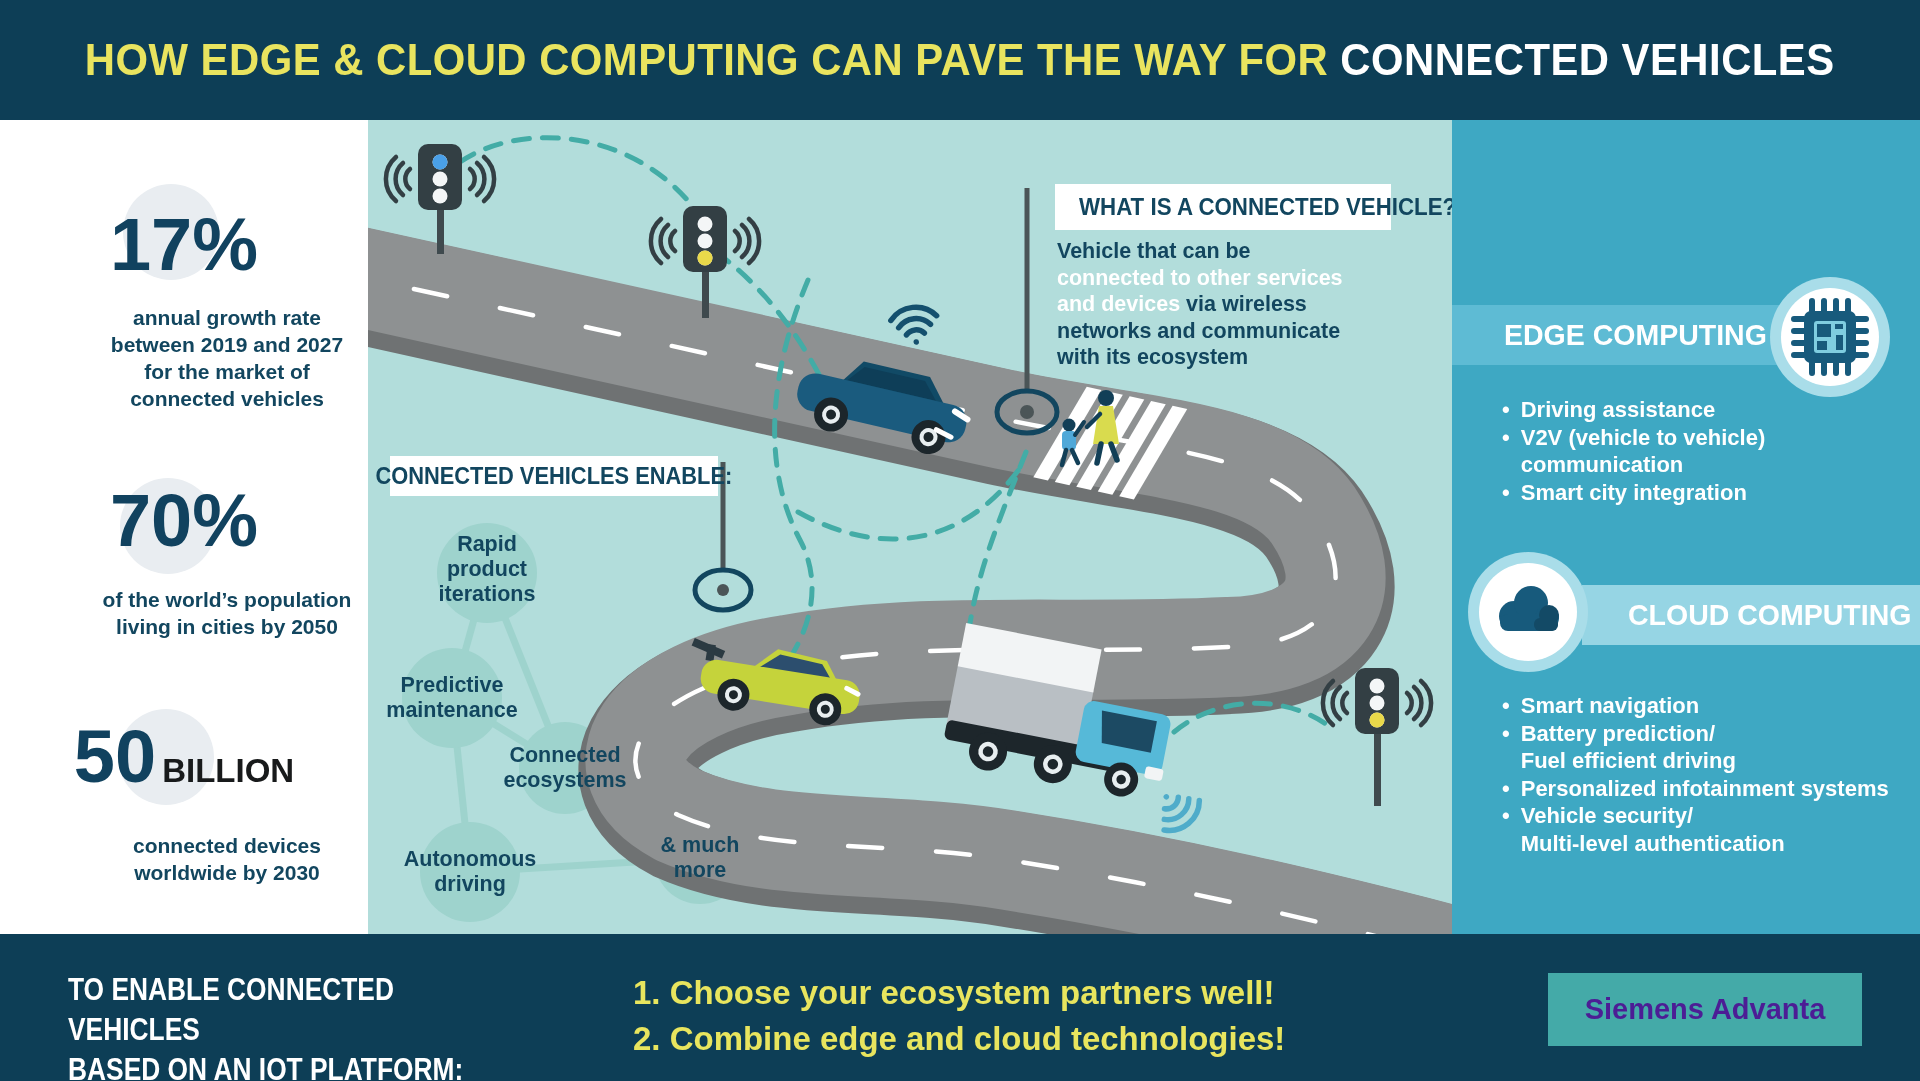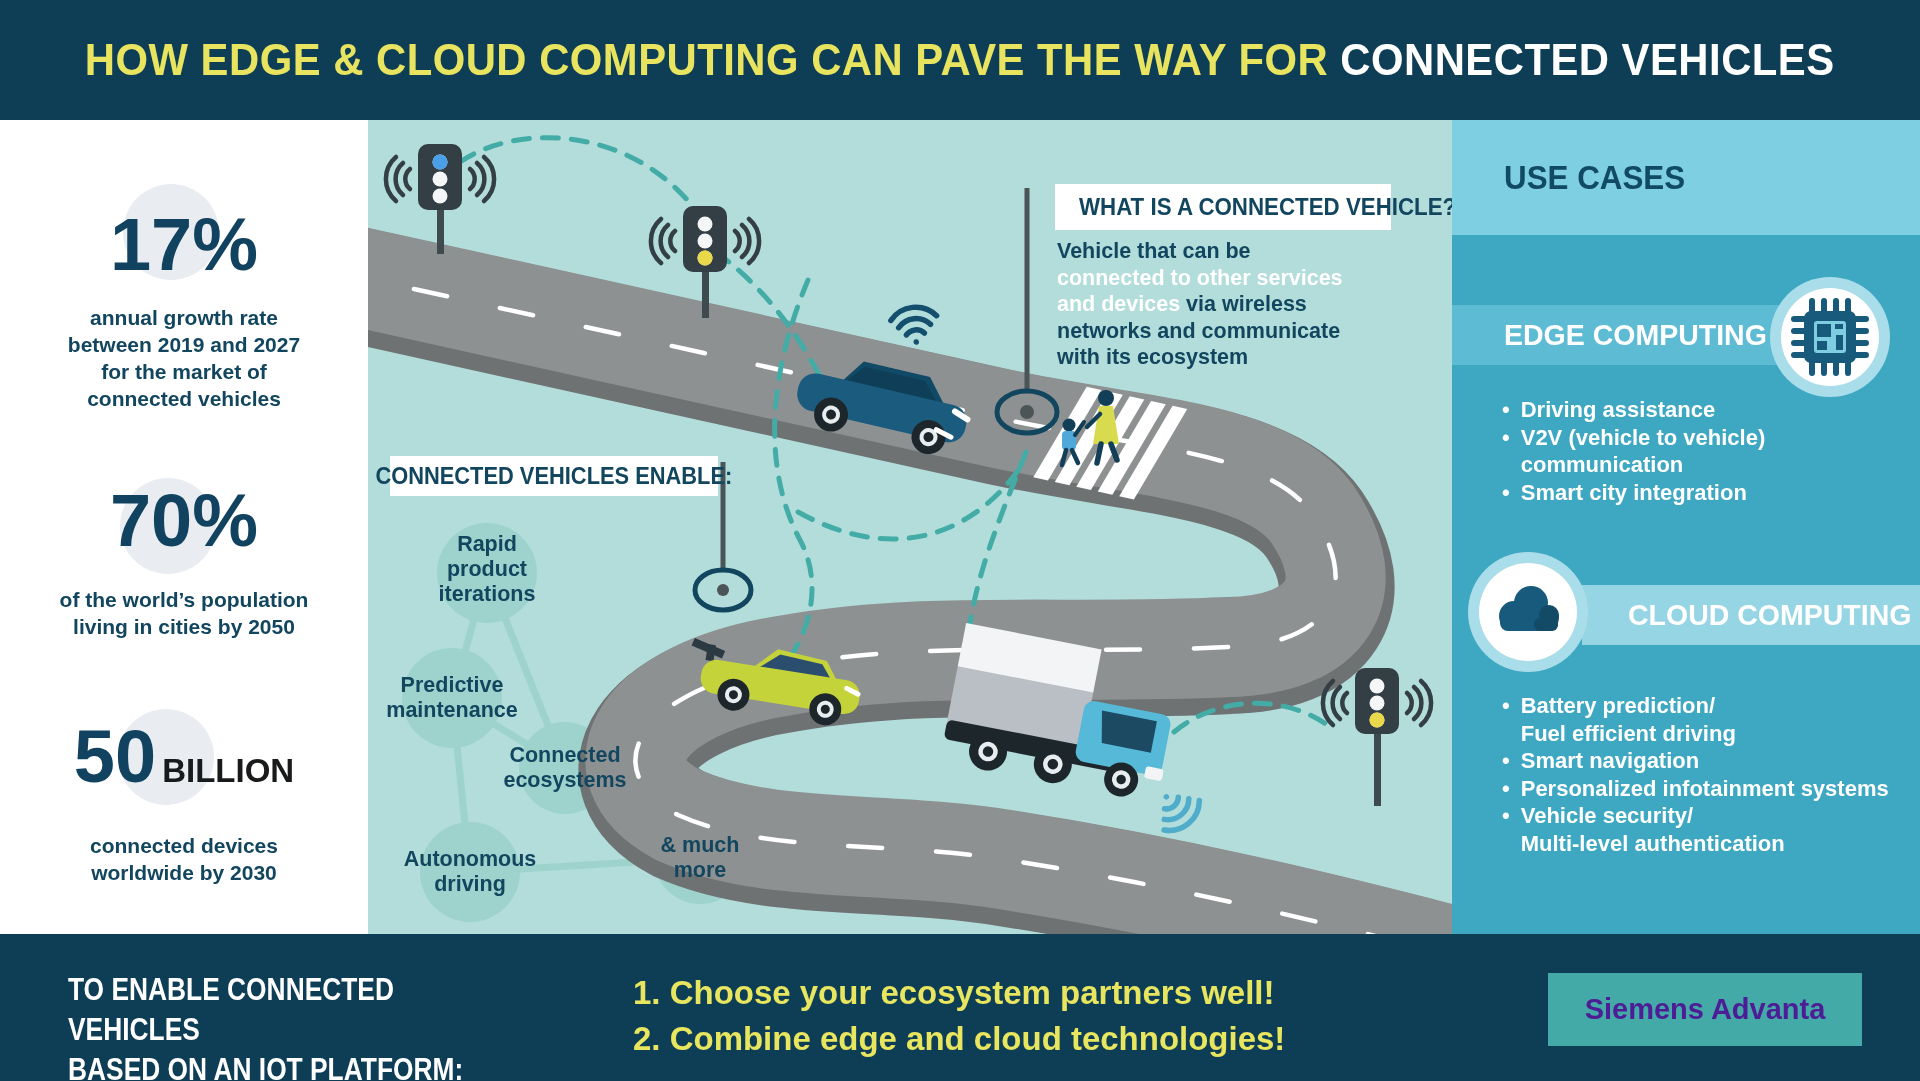--- a/index.html
+++ b/index.html
@@ -11,21 +11,21 @@
   .header { position:absolute; left:0; top:0; width:1920px; height:120px; background:#0d3e56;
             display:flex; align-items:center; justify-content:center; }
   .header h1 { font-size:45px; font-weight:700; letter-spacing:.5px; transform:scaleX(.93); white-space:nowrap; }
   .t-yellow { color:#e9e45f; }
   .t-white  { color:#ffffff; }
 
   
   .left-panel { position:absolute; left:0; top:120px; width:368px; height:985px; background:#ffffff; }
   .stat-circle { position:absolute; border-radius:50%; background:#e9edf1; }
   .stat-num { position:absolute; width:100%; text-align:center; color:#11425f; font-weight:700; font-size:74px; line-height:74px; }
-  .stat-caption { position:absolute; width:100%; text-align:center; color:#12465f; font-weight:700; font-size:21px; line-height:27px; white-space:pre-line; }
+  .stat-caption { position:absolute; width:100%; text-align:center; color:#12465f; font-weight:700; font-size:21px; line-height:27px; white-space:pre-line;margin-left:43px; }
   .stat-row { position:absolute; width:100%; display:flex; align-items:baseline; justify-content:center; gap:6px; }
   .stat-row .big { color:#11425f; font-weight:700; font-size:74px; line-height:74px; }
   .stat-row .unit { color:#181a1b; font-weight:700; font-size:33px; }
 
   
   .mid { position:absolute; left:368px; top:120px; width:1084px; height:814px; background:#b2dddb; overflow:hidden; }
   .mid svg { position:absolute; left:0; top:0; }
   .callout-box { position:absolute; background:#ffffff; display:flex; align-items:center; }
   .callout-box span { color:#12465f; font-weight:700; font-size:23px; transform:scaleX(.97); transform-origin:left center; white-space:nowrap; }
   .what-box { left:687px; top:64px; width:336px; height:46px; padding-left:24px; }
@@ -242,23 +242,20 @@
 maintenance</div>
     <div class="node" style="left:197px; top:648px;">Connected
 ecosystems</div>
     <div class="node" style="left:102px; top:752px;">Autonomous
 driving</div>
     <div class="node" style="left:332px; top:738px;">&amp; much
 more</div>
   </div>
 
   <div class="right-panel">
-    <div class="uc-band">
-      <span>USE CASES</span>
-    </div>
 
     <div class="edge-band">
       <span>EDGE COMPUTING</span>
     </div>
     <div class="icon-disc" style="left:318px; top:157px; width:120px; height:120px;">
       <div class="inner">
         <svg width="82" height="82" viewBox="-41 -41 82 82">
           <g stroke="#175a7c" stroke-width="6" stroke-linecap="round">
             <path d="M -18,-36 V -26 M -6,-36 V -26 M 6,-36 V -26 M 18,-36 V -26"></path>
             <path d="M -18,26 V 36 M -6,26 V 36 M 6,26 V 36 M 18,26 V 36"></path>
@@ -301,25 +298,25 @@
             <circle cx="19" cy="6" r="12"></circle>
             <rect x="-28" y="2" width="58" height="17" rx="8"></rect>
           </g>
           <circle cx="21" cy="3" r="10" fill="#134a66"></circle>
           <rect x="6" y="6" width="24" height="13" rx="6" fill="#134a66"></rect>
         </svg>
       </div>
     </div>
     <ul class="uc-list" style="top:572px;">
       <li>
+          <span>Smart navigation</span>
+        </li>
+      <li>
           <span>Battery prediction/
 Fuel efficient driving</span>
-        </li>
-      <li>
-          <span>Smart navigation</span>
         </li>
       <li>
           <span>Personalized infotainment systems</span>
         </li>
       <li>
           <span>Vehicle security/
 Multi-level authentication</span>
         </li>
     </ul>
   </div>

